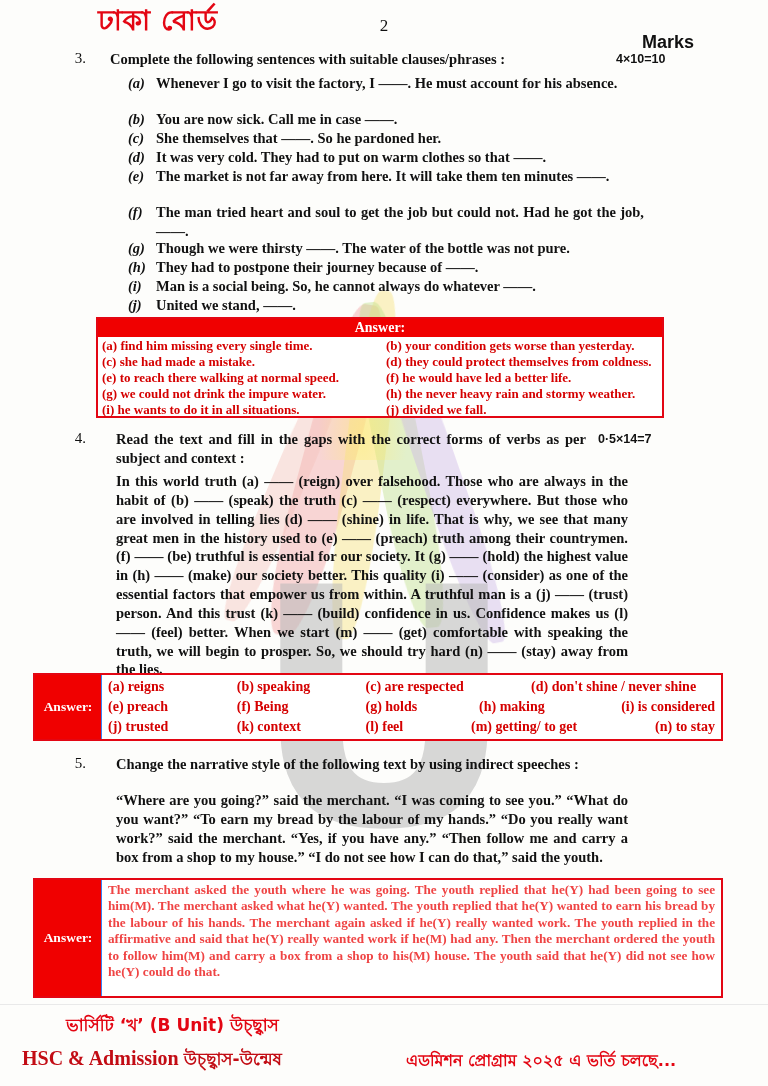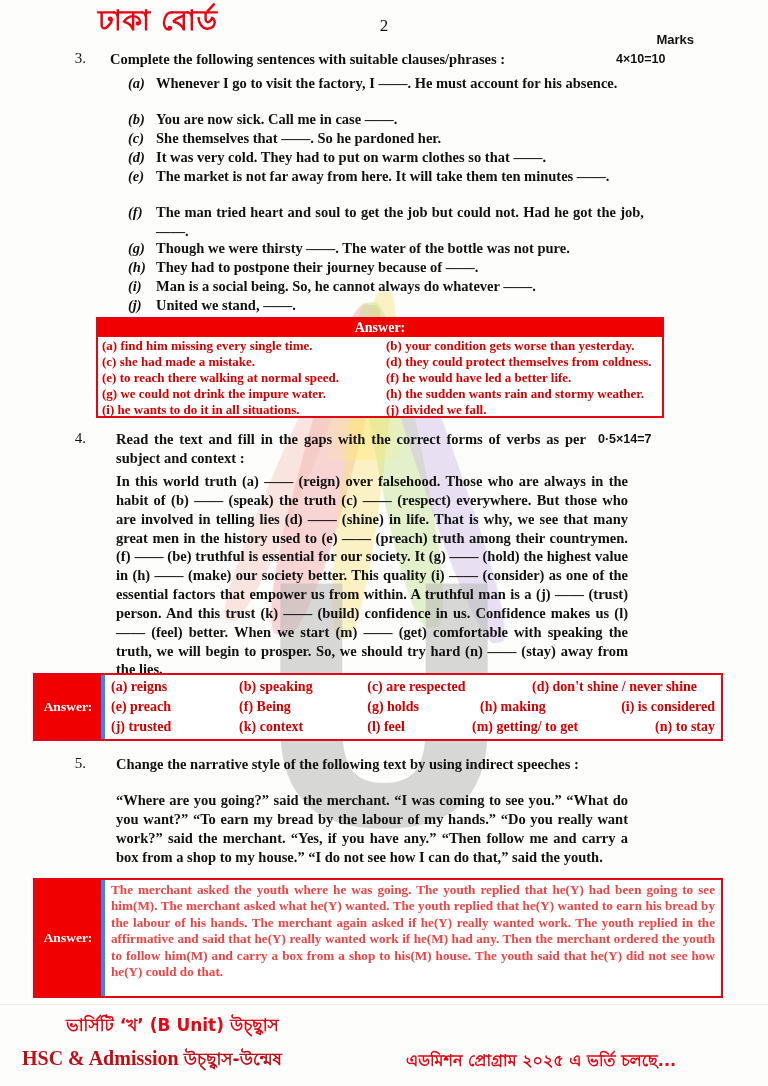--- a/index.html
+++ b/index.html
@@ -82,21 +82,21 @@
     text-align: center;
     font-size: 17px;
     font-family: "Liberation Serif", serif;
   }
   .marks-label {
     position: absolute;
     right: 74px;
     top: 32px;
     font-family: "Liberation Sans", sans-serif;
     font-weight: 700;
-    font-size: 13px;
+    font-size: 18px;
   }
 
   
   .qnum {
     position: absolute;
     width: 26px;
     text-align: right;
     font-size: 15px;
     font-family: "Liberation Serif", serif;
   }
@@ -192,21 +192,21 @@
     font-weight: 700;
     font-size: 13.5px;
     display: flex;
     align-items: center;
     justify-content: center;
     flex: 0 0 66px;
   }
   .ansbox-side .sidebody {
     flex: 1 1 auto;
     padding: 2px 6px;
-    border-left: 4px solid #3b82f6;
+    border-left: 1px solid #3b82f6;
   }
   .vgrid {
     display: grid;
     grid-template-columns: 1.05fr 1.05fr 1.35fr 1.5fr;
     row-gap: 0;
   }
   .vgrid > div {
     color: #d50000;
     font-family: "Liberation Serif", serif;
     font-weight: 700;
@@ -336,21 +336,21 @@
     <div class="ansbox" style="left:96px; top:317px; width:568px; height:101px;">
       <div class="hdr">Answer:</div>
       <div class="ansgrid">
         <div>(a) find him missing every single time.</div>
         <div>(b) your condition gets worse than yesterday.</div>
         <div>(c) she had made a mistake.</div>
         <div>(d) they could protect themselves from coldness.</div>
         <div>(e) to reach there walking at normal speed.</div>
         <div>(f) he would have led a better life.</div>
         <div>(g) we could not drink the impure water.</div>
-        <div>(h) the sudden wants rain and stormy weather.</div>
+        <div>(h) the never heavy rain and stormy weather.</div>
         <div>(i) he wants to do it in all situations.</div>
         <div>(j) divided we fall.</div>
       </div>
     </div>
 
     <div class="qnum" style="left:60px; top:430px;">4.</div>
     <div class="qstem" style="left:116px; top:430px; width:470px;">Read the text and fill in the gaps with the correct forms of verbs as per subject and context :</div>
     <div class="qmarks" style="left:598px; top:432px;">0·5×14=7</div>
 
     <div class="para" style="left:116px; top:472px; width:512px;">In this world truth (a) —— (reign) over falsehood. Those who are always in the habit of (b) —— (speak) the truth (c) —— (respect) everywhere. But those who are involved in telling lies (d) —— (shine) in life. That is why, we see that many great men in the history used to (e) —— (preach) truth among their countrymen. (f) —— (be) truthful is essential for our society. It (g) —— (hold) the highest value in (h) —— (make) our society better. This quality (i) —— (consider) as one of the essential factors that empower us from within. A truthful man is a (j) —— (trust) person. And this trust (k) —— (build) confidence in us. Confidence makes us (l) —— (feel) better. When we start (m) —— (get) comfortable with speaking the truth, we will begin to prosper. So, we should try hard (n) —— (stay) away from the lies.</div>

